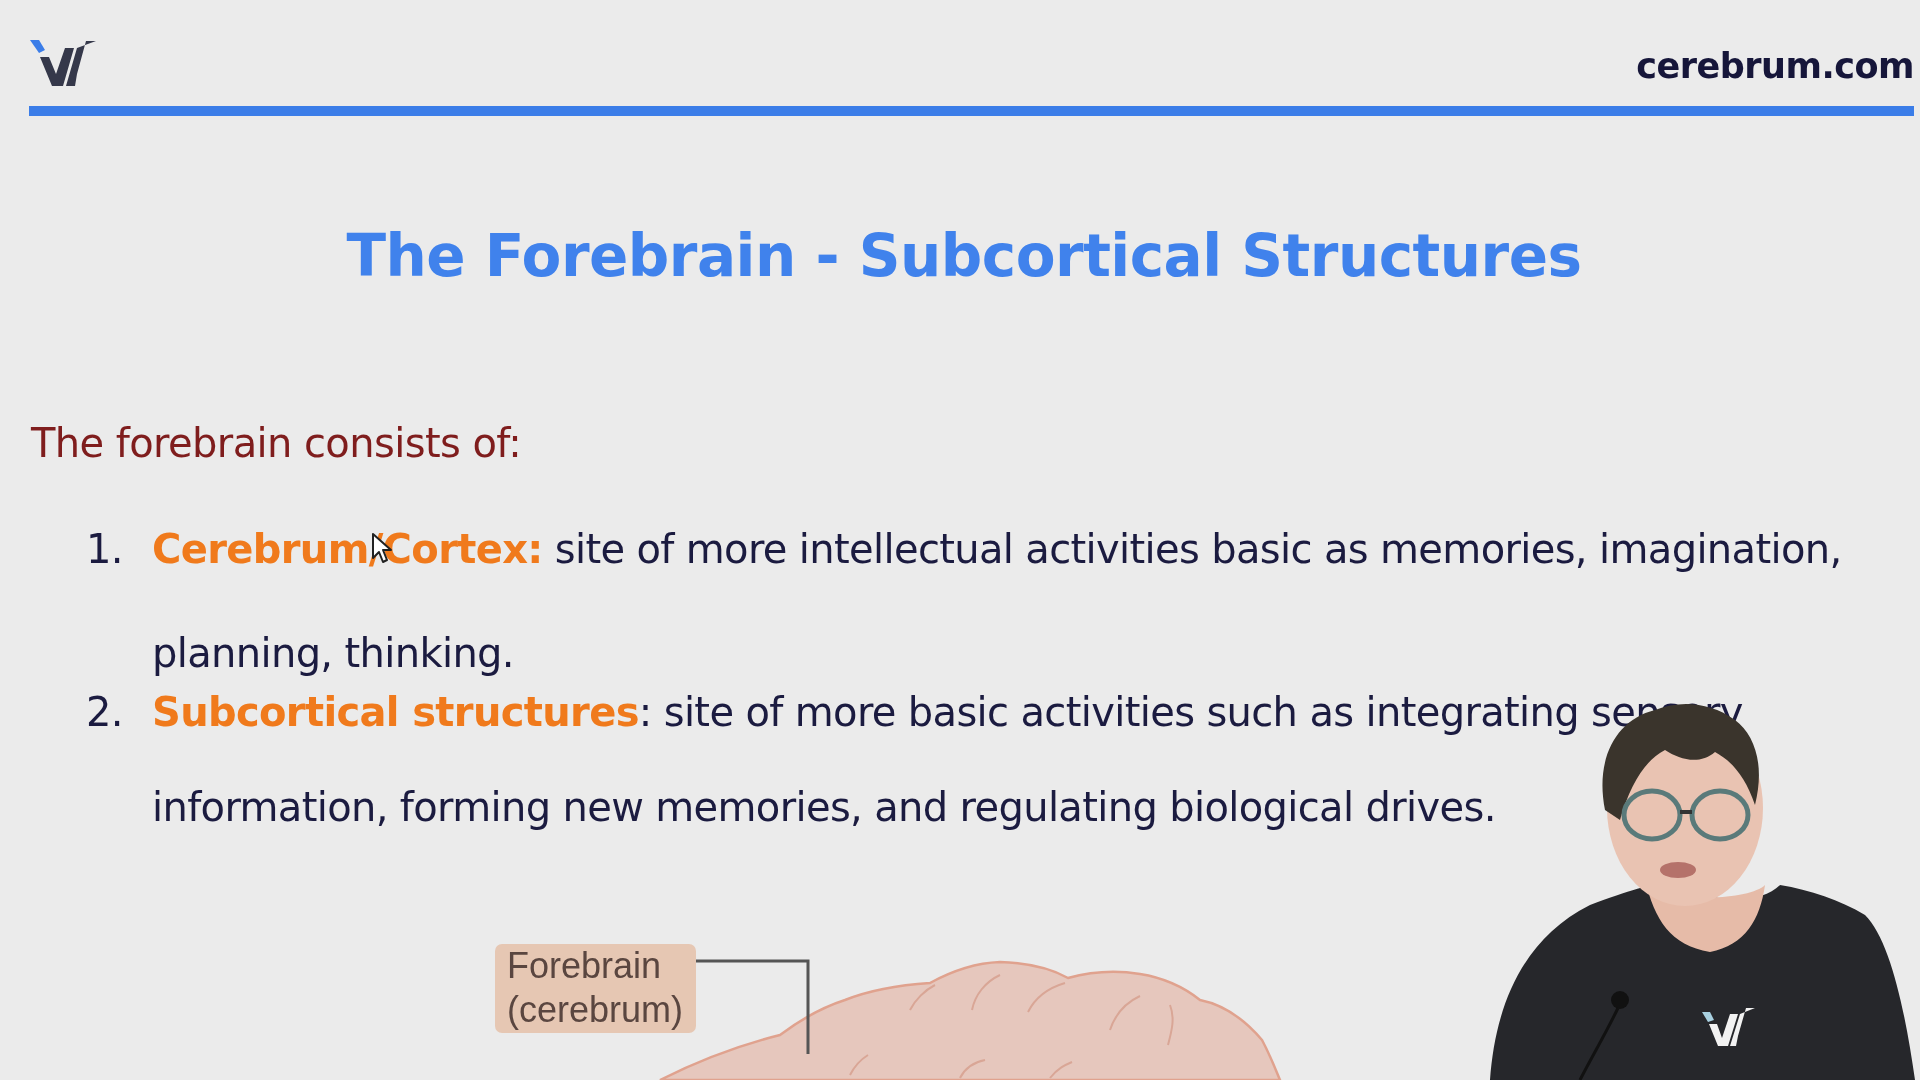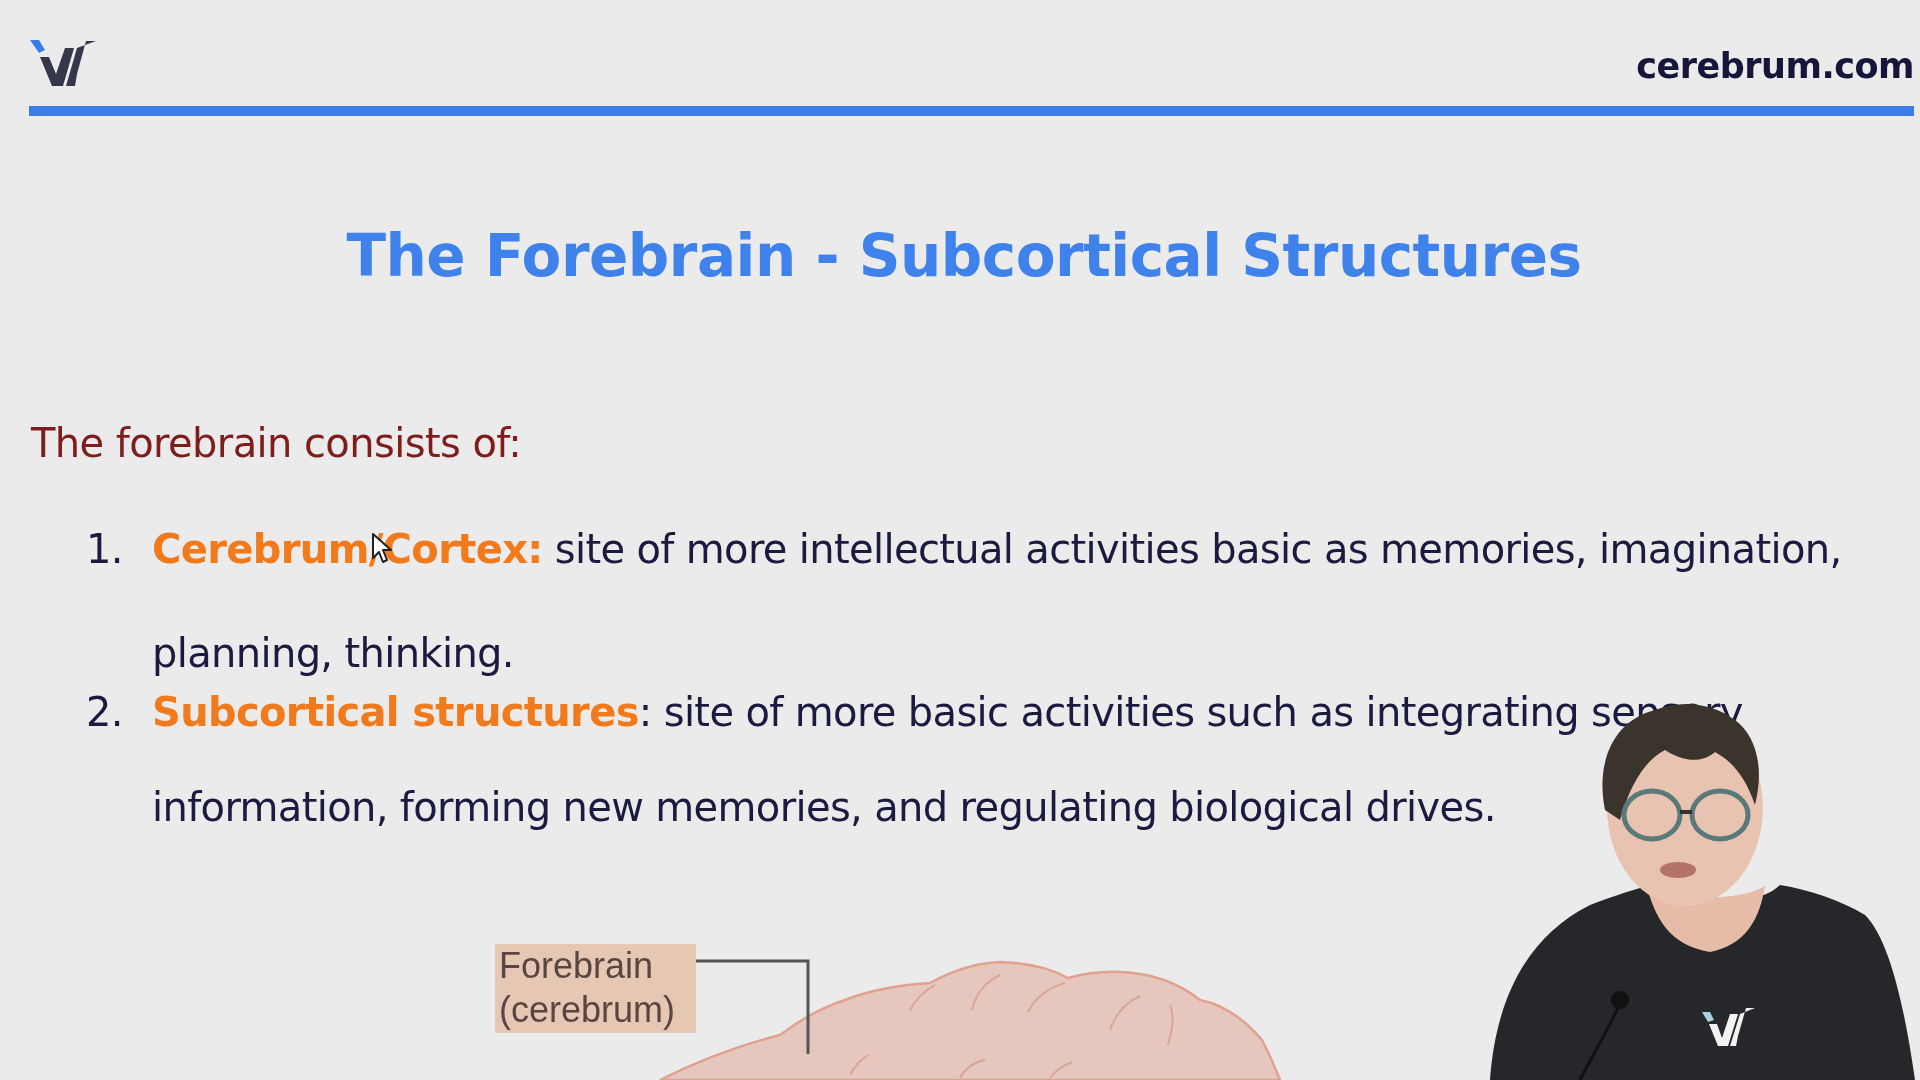--- a/index.html
+++ b/index.html
@@ -115,22 +115,23 @@
       position: absolute;
       left: 495px;
       top: 944px;
       width: 201px;
       height: 89px;
       background: #e6c7b3;
       font-family: "Liberation Sans", sans-serif;
       font-size: 36px;
       line-height: 44px;
       color: #5a4640;
-      padding-left: 4px;
+      padding-left: 12px;
       box-sizing: border-box;
+      border-radius: 7px;
     }
     .presenter {
       position: absolute;
       left: 1480px;
       top: 690px;
       width: 440px;
       height: 390px;
     }
   </style>
 </head>

